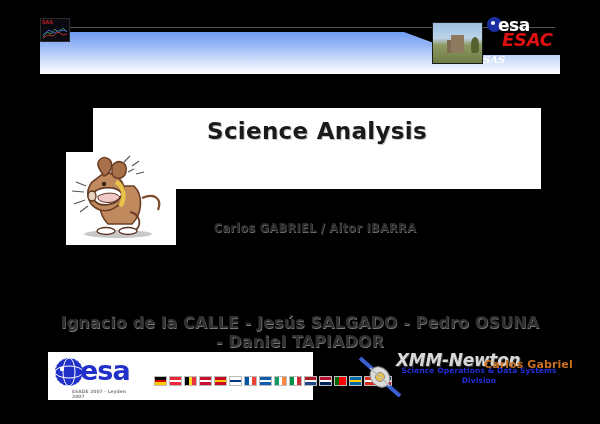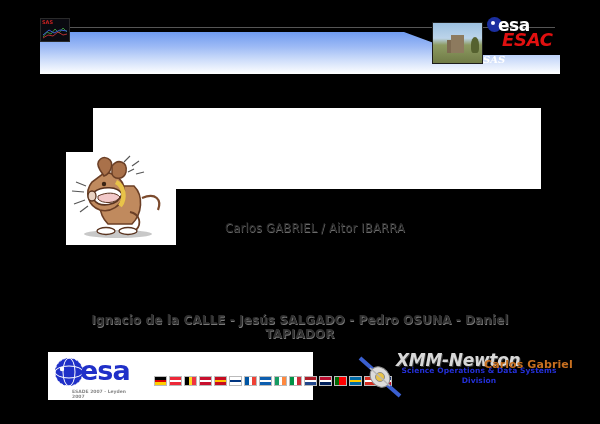--- a/index.html
+++ b/index.html
@@ -194,21 +194,21 @@
 
   
   .author-main {
     position: absolute;
     left: 150px;
     top: 221px;
     width: 330px;
     text-align: center;
     font-family: "DejaVu Sans", sans-serif;
     font-size: 11.5px;
-    font-weight: normal;
+    font-weight: bold;
     color: #2a2a2a;
     text-shadow: 0.5px 0.5px 0 #6a6a6a;
     letter-spacing: 0.2px;
   }
   .author-affil {
     position: absolute;
     left: 118px;
     top: 238px;
     width: 380px;
     text-align: center;
@@ -219,21 +219,21 @@
     text-shadow: 0.5px 0.5px 0 #6a6a6a;
     letter-spacing: 0.1px;
   }
   .author-second {
     position: absolute;
     left: 55px;
     top: 313px;
     width: 490px;
     text-align: center;
     font-family: "DejaVu Sans", sans-serif;
-    font-size: 12px;
+    font-size: 16px;
     font-weight: bold;
     color: #303030;
     text-shadow: 0.6px 0.6px 0 #787878;
     letter-spacing: 0.1px;
   }
 
   
   .esa-bottom {
     position: absolute;
     left: 48px;
@@ -359,20 +359,21 @@
       <div class="esa-disc"></div>
       <div class="esa-word">esa</div>
       <div class="esac-word">ESAC</div>
     </div>
 
     <div class="sas-label">SAS</div>
   </div>
 
   <div class="title-panel">
     <div class="title-text">
+      <div>Science Analysis</div>
     </div>
   </div>
 
   <div class="dog-panel">
     <svg class="dog-art" width="110" height="93" viewBox="0 0 110 93">
 
       <ellipse cx="52" cy="82" rx="34" ry="4" fill="#9a9a9a" opacity="0.55"></ellipse>
 
       <path d="M76 46 C 90 40, 96 48, 92 58" fill="none" stroke="#7b4a2d" stroke-width="2.2"></path>
 

